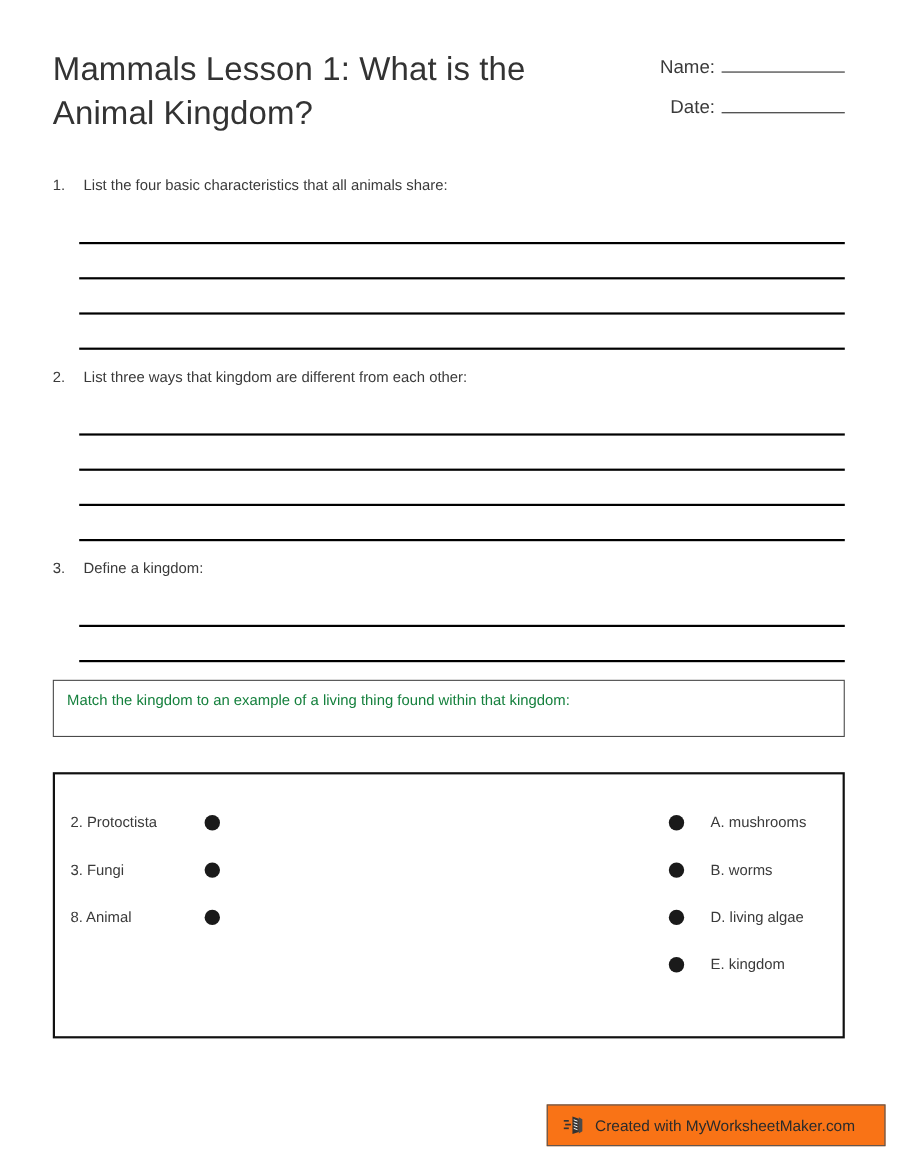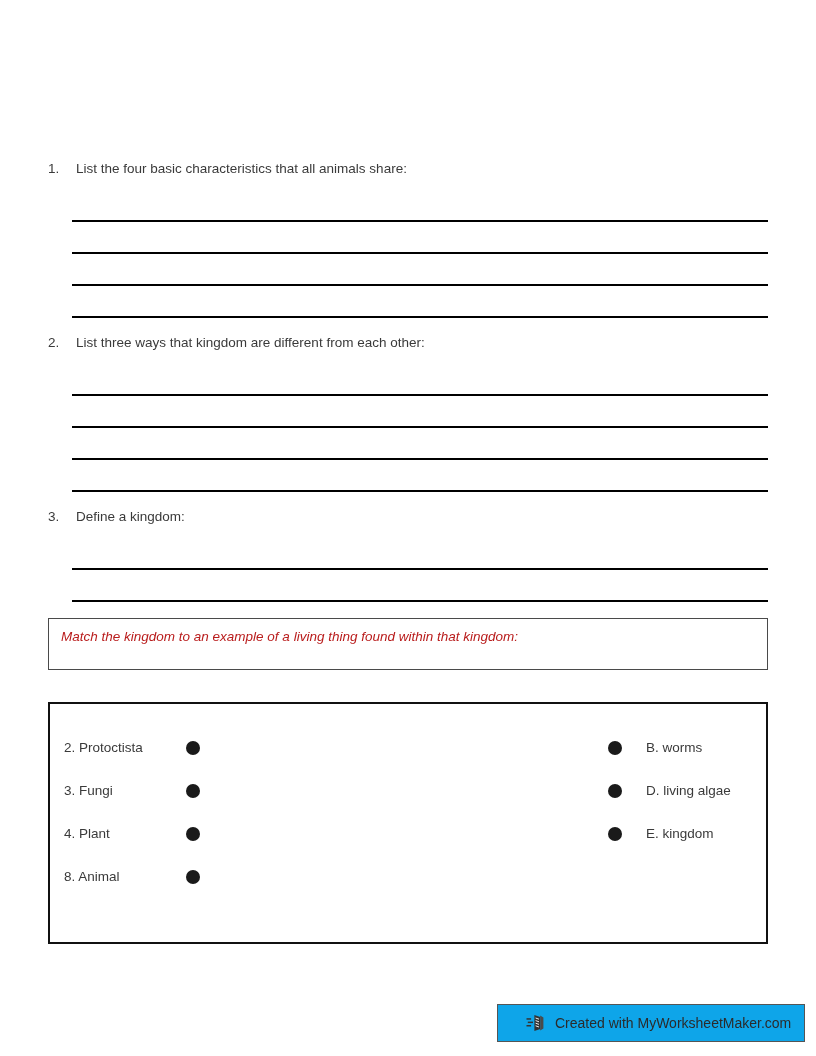--- a/index.html
+++ b/index.html
@@ -99,23 +99,22 @@
     position: absolute;
     left: 48px;
     top: 618px;
     width: 720px;
     height: 52px;
     border: 1.6px solid #4a4a4a;
     box-sizing: border-box;
   }
   .match-instr-text {
     font-size: 13.5px;
-    color: #b91c1c;
+    color: #15803d;
     padding: 10px 0 0 12px;
-    font-style: italic;
   }
 
   
   .match-box {
     position: absolute;
     left: 48px;
     top: 702px;
     width: 720px;
     height: 242px;
     border: 2.4px solid #111111;
@@ -158,42 +157,55 @@
 
   
   .footer-badge {
     position: absolute;
     left: 497px;
     top: 1004px;
     width: 308px;
     height: 38px;
     border: 1.4px solid #555555;
     box-sizing: border-box;
-    background: #0ea5e9;
+    background: #f97316;
     display: flex;
     align-items: center;
-    padding-left: 28px;
+    padding-left: 14px;
   }
   .badge-icon {
     width: 22px;
     height: 22px;
     flex: 0 0 22px;
     margin-right: 7px;
   }
   .badge-text {
     font-size: 14px;
     color: #2b2b2b;
     white-space: nowrap;
   }
 </style>
 </head>
 <body>
 
 <div class="page">
 
+  <div class="header">
+    <h1 class="title">Mammals Lesson 1: What is the Animal Kingdom?</h1>
+    <div class="namedate">
+      <div class="nd-row">
+        <span class="nd-label">Name:</span>
+        <span class="nd-line"></span>
+      </div>
+      <div class="nd-row">
+        <span class="nd-label">Date:</span>
+        <span class="nd-line"></span>
+      </div>
+    </div>
+  </div>
 
   <div class="question" style="top:160px;">
     <div class="q-head">
       <span class="q-num">1.</span>
       <span class="q-text">List the four basic characteristics that all animals share:</span>
     </div>
     <div class="lines">
       <div class="ans-line"></div>
       <div class="ans-line"></div>
       <div class="ans-line"></div>
@@ -235,30 +247,30 @@
       <div class="match-col left">
         <div class="match-row left-row">
           <span class="m-label l">2. Protoctista</span>
           <span class="dot"></span>
         </div>
         <div class="match-row left-row">
           <span class="m-label l">3. Fungi</span>
           <span class="dot"></span>
         </div>
         <div class="match-row left-row">
-          <span class="m-label l">4. Plant</span>
-          <span class="dot"></span>
-        </div>
-        <div class="match-row left-row">
           <span class="m-label l">8. Animal</span>
           <span class="dot"></span>
         </div>
       </div>
 
       <div class="match-col right">
+        <div class="match-row right-row">
+          <span class="dot"></span>
+          <span class="m-label r">A. mushrooms</span>
+        </div>
         <div class="match-row right-row">
           <span class="dot"></span>
           <span class="m-label r">B. worms</span>
         </div>
         <div class="match-row right-row">
           <span class="dot"></span>
           <span class="m-label r">D. living algae</span>
         </div>
         <div class="match-row right-row">
           <span class="dot"></span>

